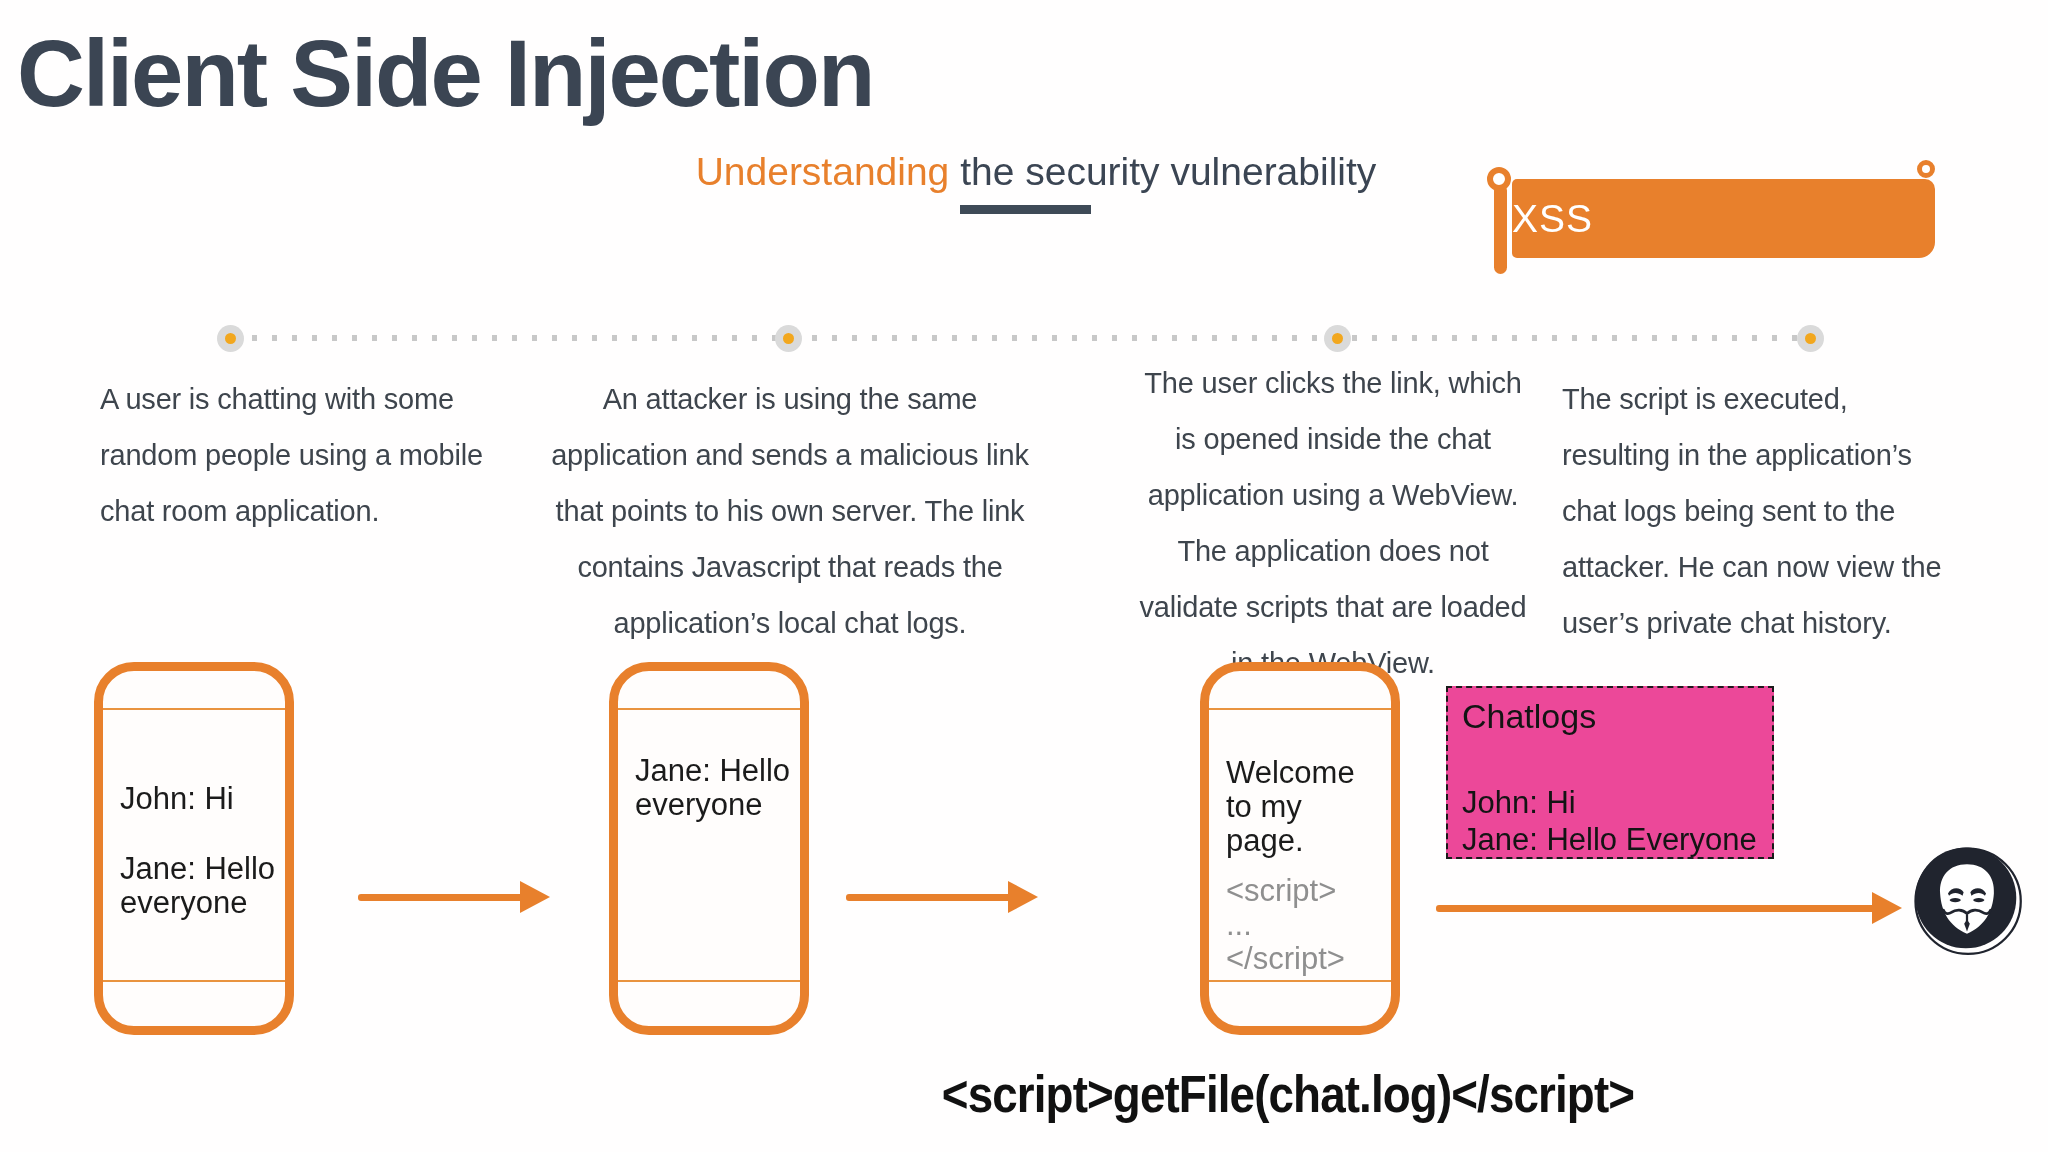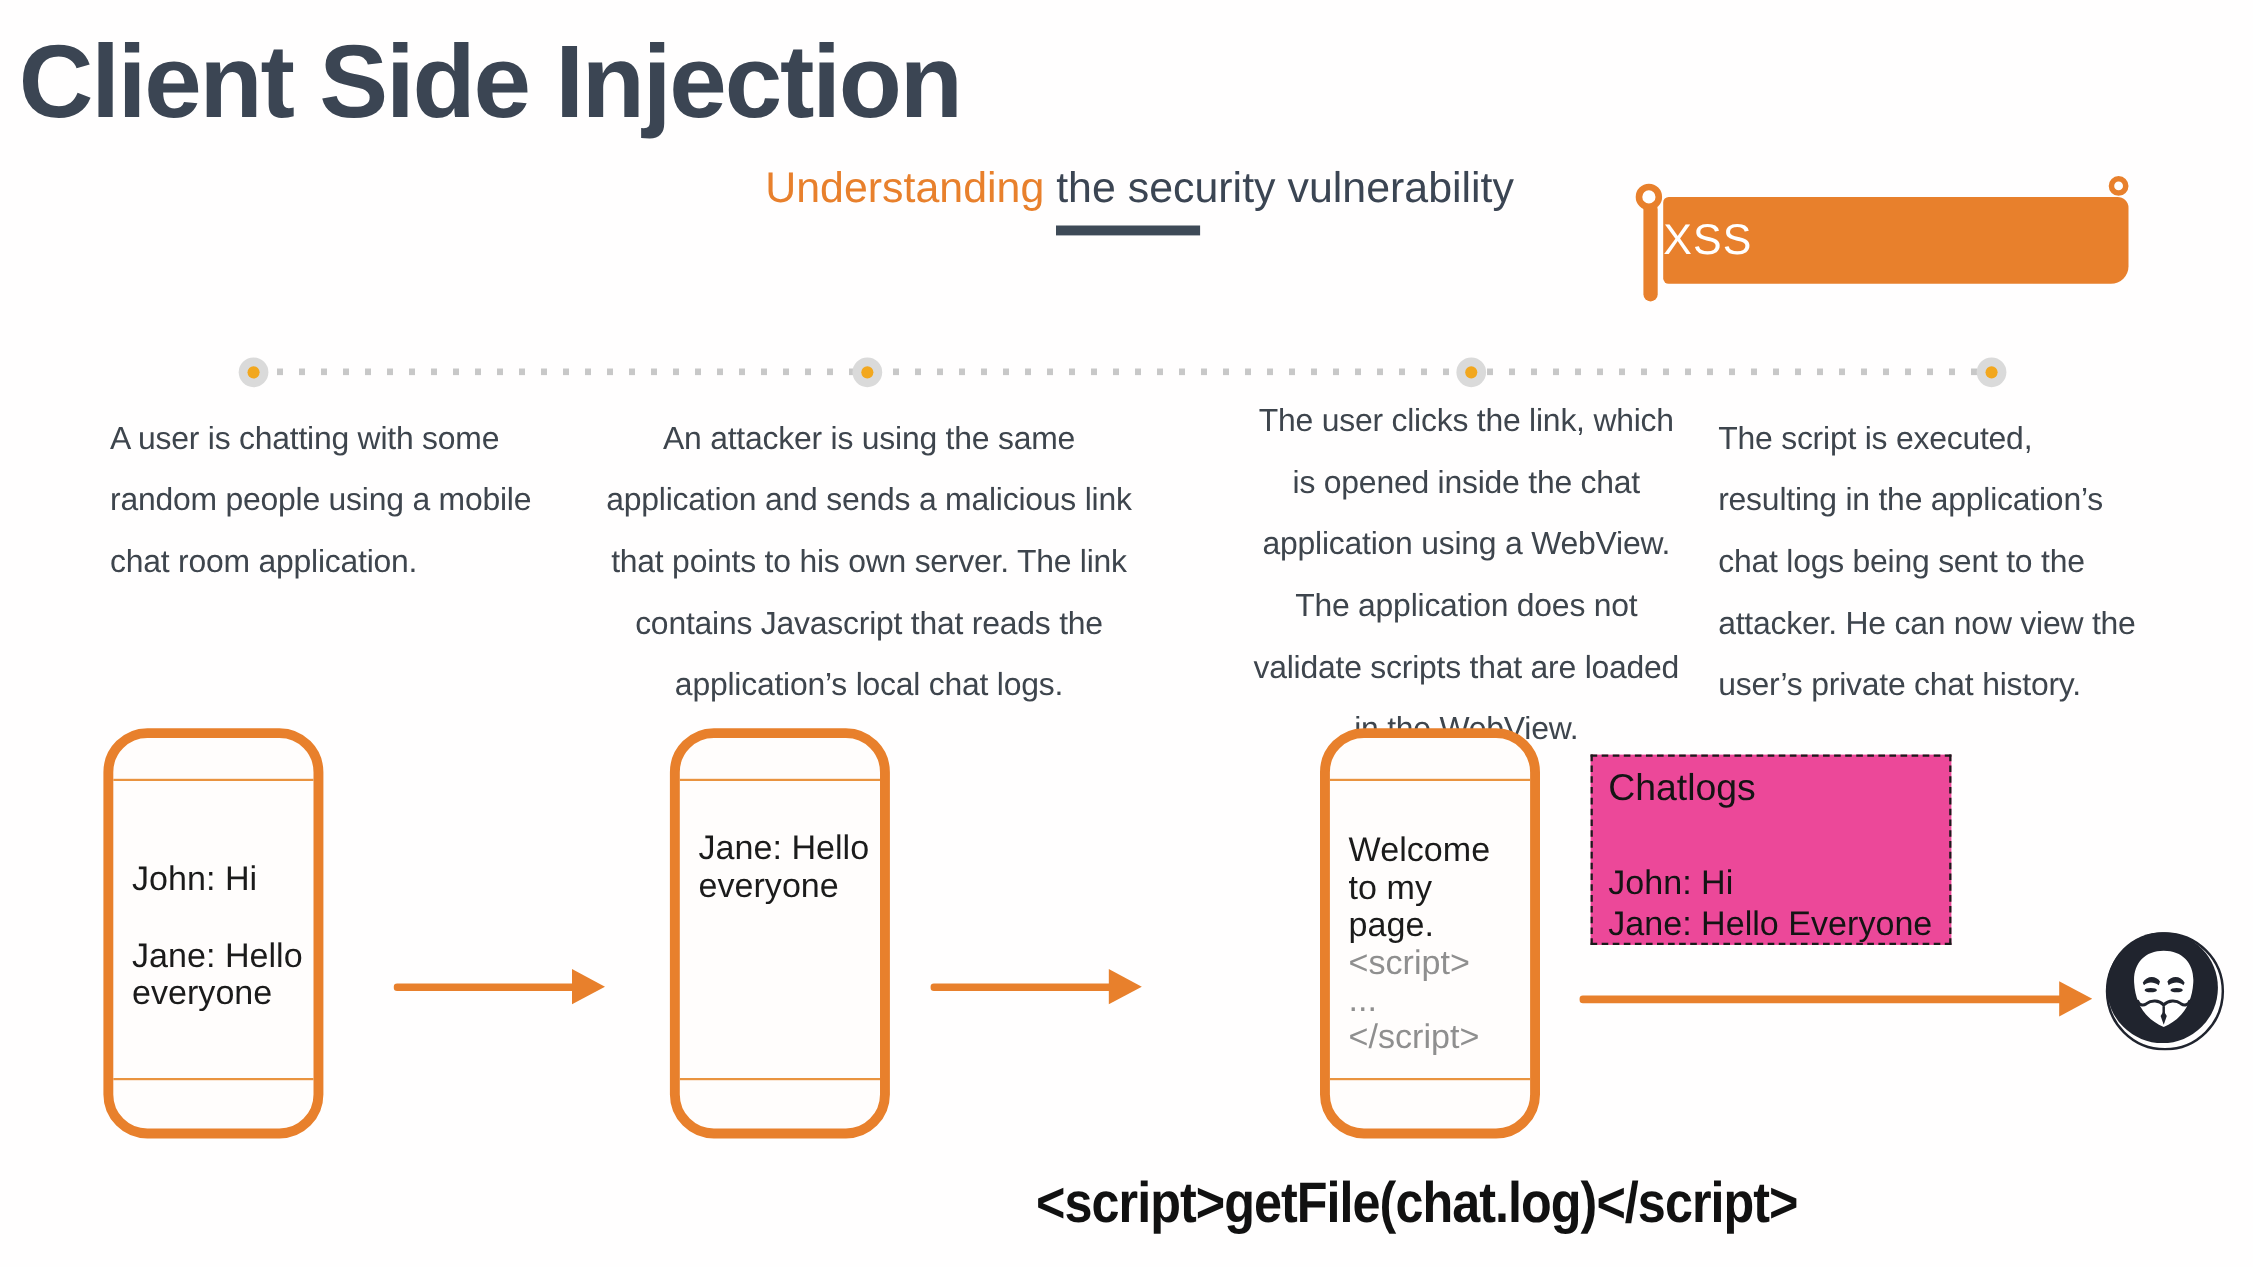--- a/index.html
+++ b/index.html
@@ -68,21 +68,21 @@
   }
   .phone-1 { left:94px; } .phone-2 { left:609px; } .phone-3 { left:1200px; }
   .screen {
     position:absolute; left:0; right:0; top:37px; bottom:44px;
     border-top:2px solid #e9933f; border-bottom:2px solid #e9933f;
     padding:0 6px 0 17px; box-sizing:border-box;
     font-size:31px; line-height:34px; color:#1b1b1b;
   }
   .phone-1 .blk-1 { margin-top:72px; } .phone-1 .blk-2 { margin-top:36px; }
   .phone-2 .blk-1 { margin-top:44px; } .phone-2 .blk-2 { margin-top:32px; }
-  .phone-3 .blk-1 { margin-top:46px; } .phone-3 .blk-2 { margin-top:0; color:#8f8f8f; }
+  .phone-3 .blk-1 { margin-top:46px; } .phone-3 .blk-2 { margin-top:16px; color:#8f8f8f; }
   
   .arrow { position:absolute; height:32px; }
   .arrow .shaft {
     position:absolute; left:0; right:24px; top:13px; height:7px;
     background:#e8802c; border-radius:3px;
   }
   .arrow .head {
     position:absolute; right:0; top:0; width:0; height:0;
     border-top:16px solid transparent; border-bottom:16px solid transparent;
     border-left:30px solid #e8802c;

